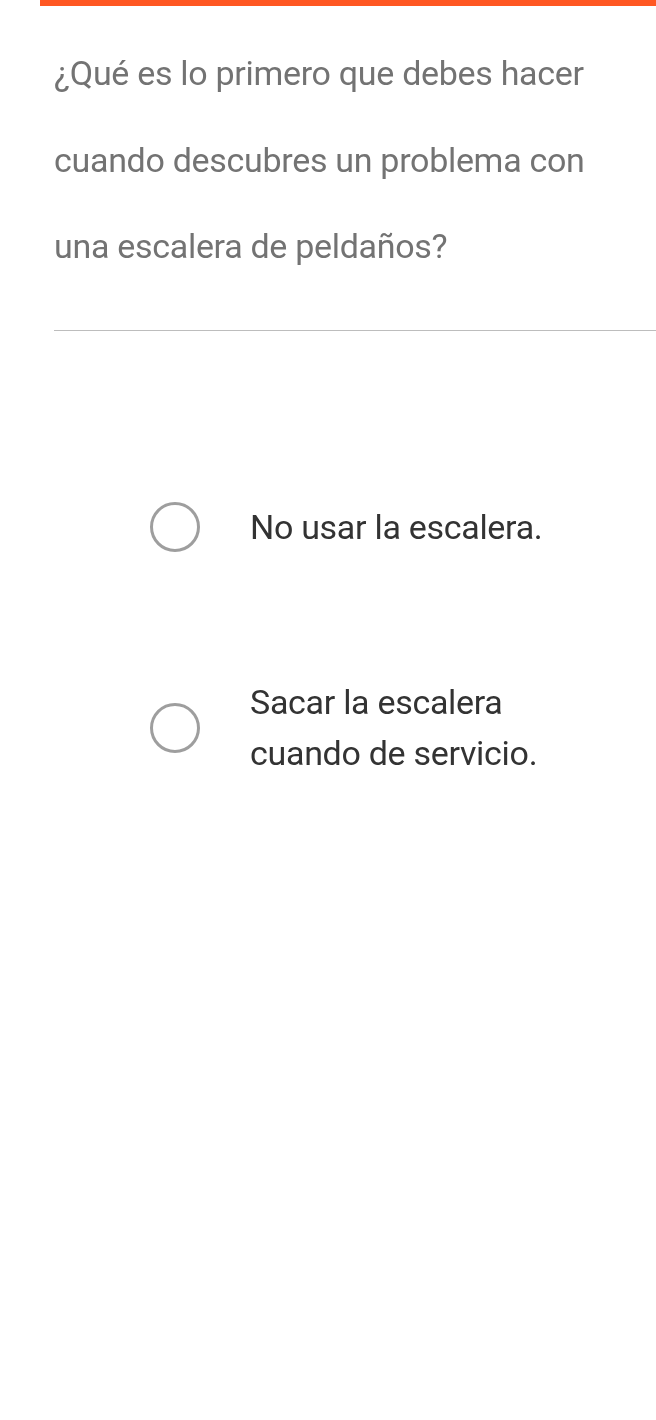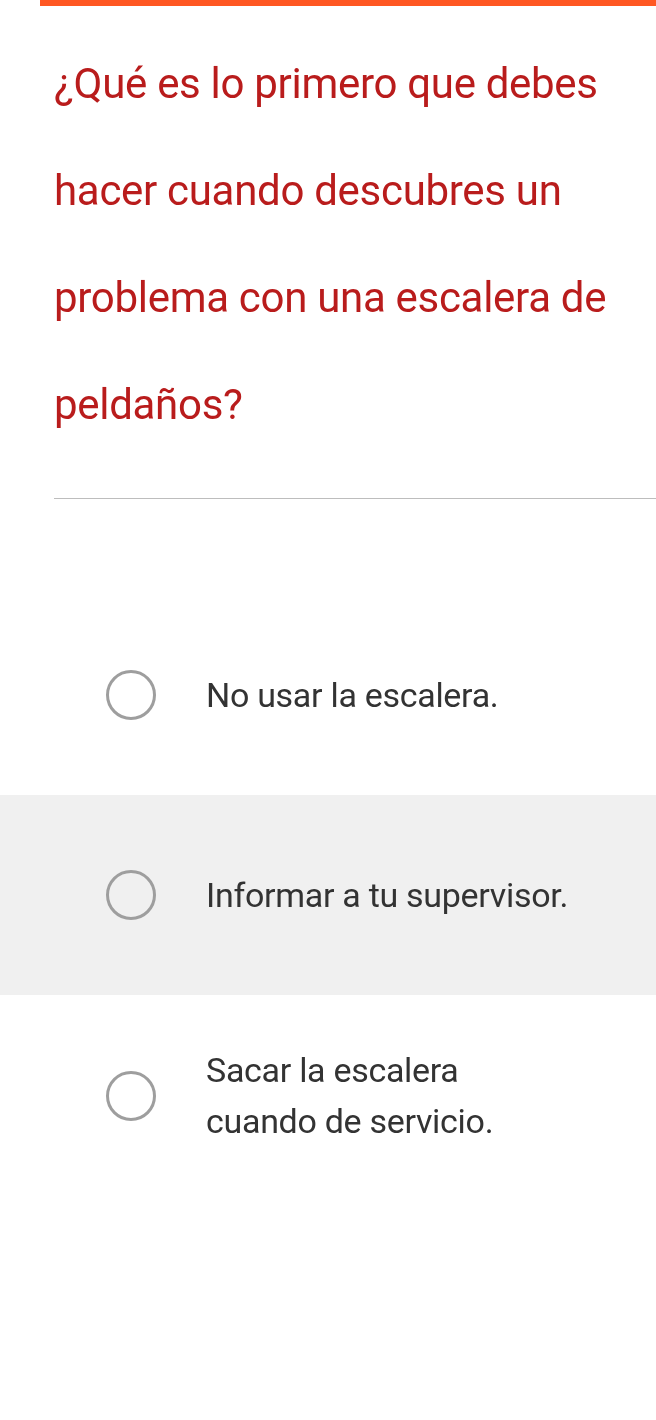--- a/index.html
+++ b/index.html
@@ -25,33 +25,34 @@
       left: -32px;
       top: -3px;
       width: 24px;
       height: 3px;
       background: #333;
     }
     .question-block {
       padding: 24px 20px 40px 54px;
     }
     .question-text {
-      font-size: 42px;
+      font-size: 34px;
       line-height: 2.55;
       font-weight: 400;
-      color: #b91c1c;
+      color: #737373;
       letter-spacing: -0.3px;
     }
     .divider {
       height: 1px;
       background: #bdbdbd;
       margin-left: 54px;
     }
     .options {
       padding-top: 96px;
+      margin-left: 44px;
     }
     .option {
       display: flex;
       align-items: center;
       padding: 50px 30px 50px 106px;
       gap: 50px;
       min-height: 200px;
     }
     .option.highlighted {
       background: #f0f0f0;
@@ -93,21 +94,17 @@
   <div class="question-text">¿Qué es lo primero que debes hacer cuando descubres un problema con una escalera de peldaños?</div>
 </div>
 
 <div class="divider"></div>
 
 <div class="options">
   <div class="option">
     <div class="radio"></div>
     <div class="option-text">No usar la escale­ra.</div>
   </div>
-  <div class="option highlighted">
-    <div class="radio"></div>
-    <div class="option-text">Informar a tu su­pervisor.</div>
-  </div>
   <div class="option">
     <div class="radio"></div>
     <div class="option-text">Sacar la escalera cuando de servicio.</div>
   </div>
 </div>
 
 </body></html>

